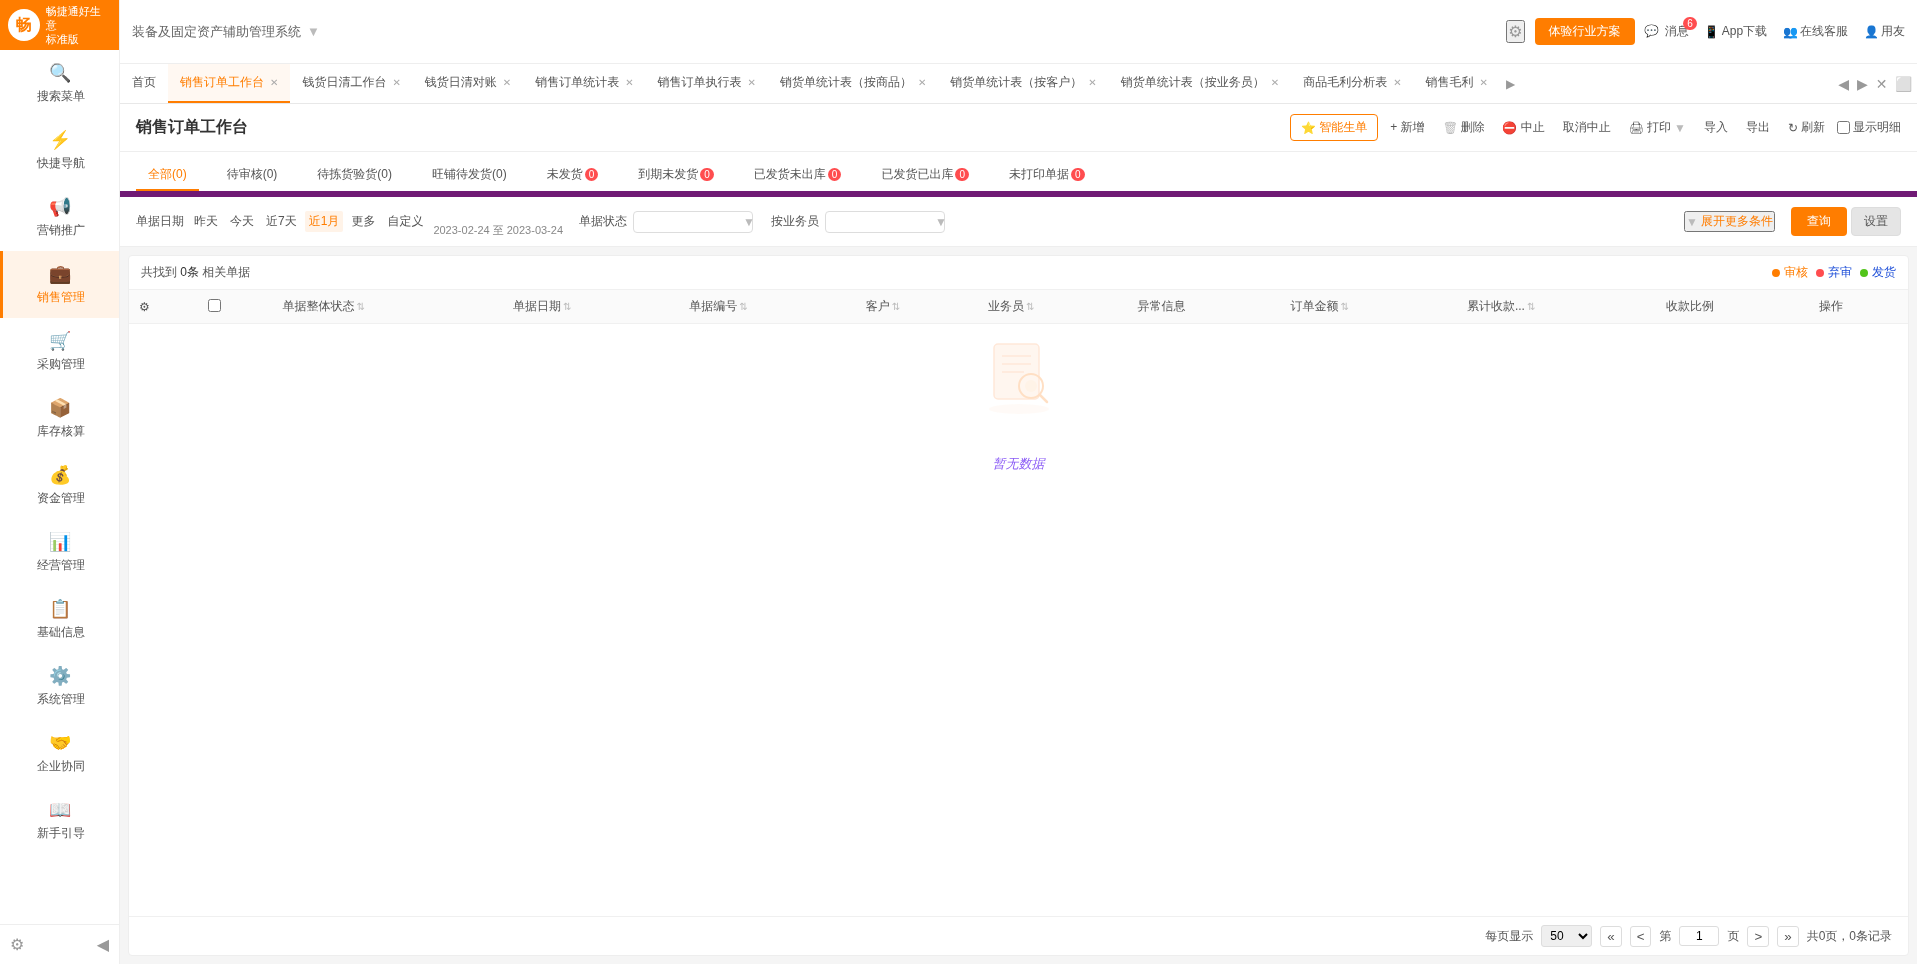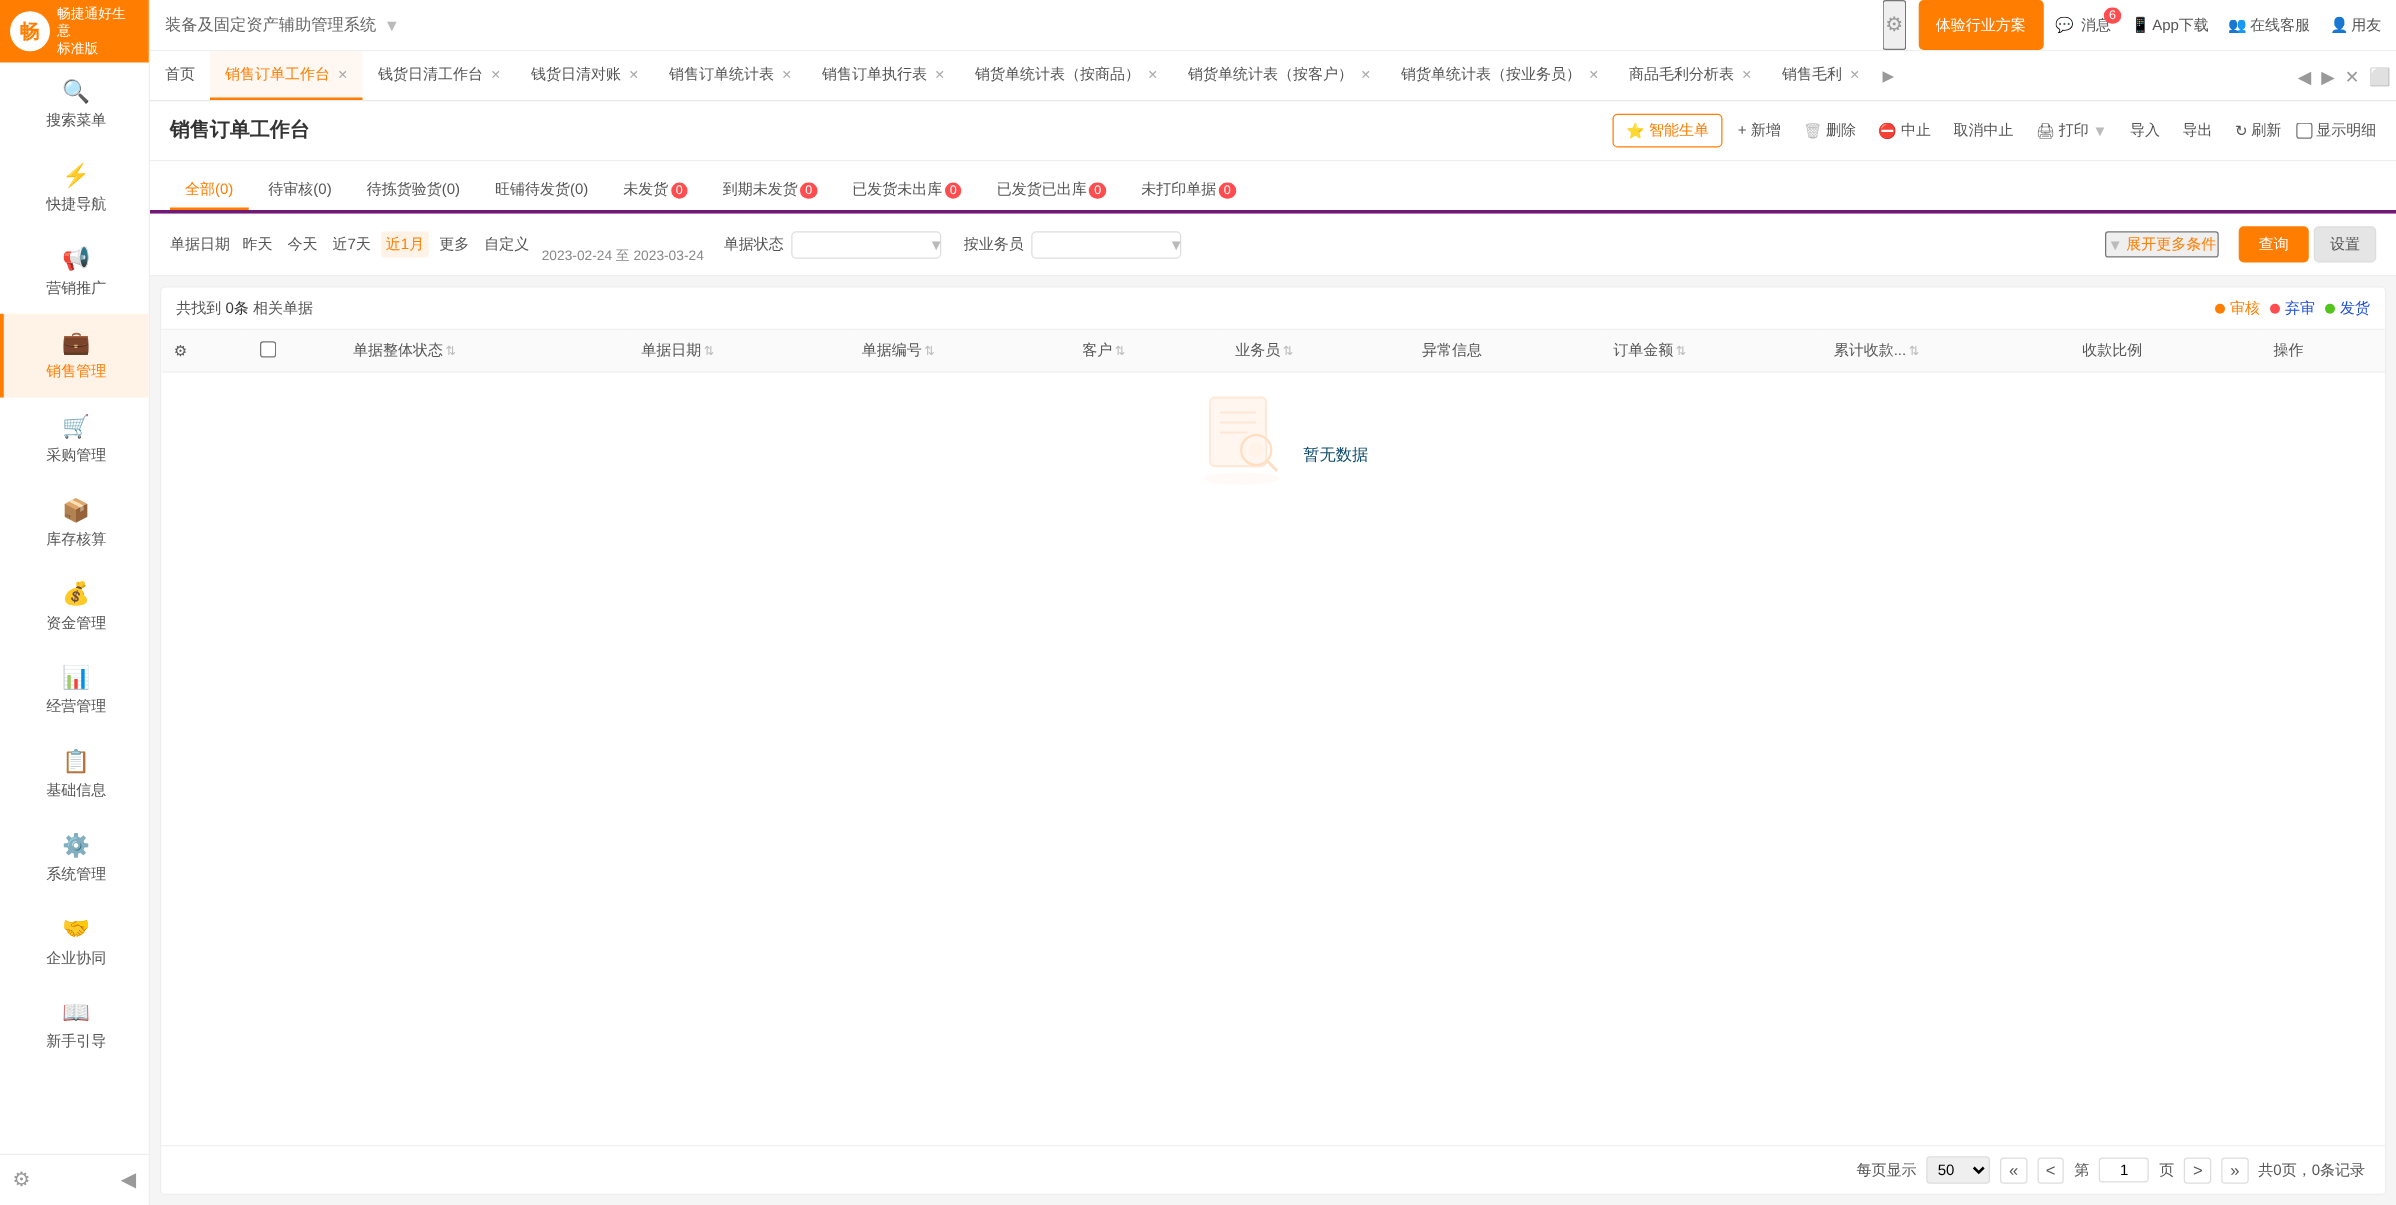--- a/index.html
+++ b/index.html
@@ -13,21 +13,21 @@
     .sidebar-nav-item { display: flex; flex-direction: column; align-items: center; padding: 12px 4px; cursor: pointer; color: #555; font-size: 12px; gap: 4px; border-left: 3px solid transparent; }
     .sidebar-nav-item.active { background: #fff3e8; color: #ff7d00; border-left: 3px solid #ff7d00; }
     .sidebar-nav-item .nav-icon { font-size: 18px; }
     .sidebar-bottom { margin-top: auto; padding: 10px; display: flex; justify-content: space-between; border-top: 1px solid #eee; }
     .sidebar-bottom button { background: none; border: none; cursor: pointer; color: #999; font-size: 16px; }
 
     
     .main { flex: 1; display: flex; flex-direction: column; overflow: hidden; }
 
     
-    .topbar { height: 41px; background: white; display: flex; padding: 0 12px; border-bottom: 1px solid #eee; gap: 10px; }
+    .topbar { height: 64px; background: white; display: flex; align-items: center; padding: 0 12px; border-bottom: 1px solid #eee; gap: 10px; }
     .topbar-title { font-size: 13px; color: #333; flex: 1; display: flex; align-items: center; gap: 6px; }
     .topbar-title span { color: #666; }
     .topbar-settings { color: #999; font-size: 16px; cursor: pointer; }
     .topbar-industry-btn { background: #ff7d00; color: white; border: none; border-radius: 4px; padding: 5px 14px; font-size: 12px; cursor: pointer; }
     .topbar-right { display: flex; align-items: center; gap: 16px; color: #555; font-size: 12px; }
     .topbar-right .msg-icon { position: relative; }
     .topbar-right .badge { position: absolute; top: -6px; right: -8px; background: #ff4d4f; color: white; border-radius: 8px; font-size: 10px; padding: 1px 4px; }
 
     
     .tabs-bar { background: white; display: flex; align-items: center; border-bottom: 1px solid #e8e8e8; overflow: hidden; }
@@ -46,21 +46,21 @@
     .page-header { background: white; padding: 10px 16px; display: flex; align-items: center; justify-content: space-between; border-bottom: 1px solid #eee; }
     .page-title { font-size: 16px; font-weight: 600; color: #333; }
     .page-actions { display: flex; align-items: center; gap: 6px; }
     .btn-smart { background: white; border: 1px solid #ff7d00; color: #ff7d00; border-radius: 4px; padding: 4px 10px; font-size: 12px; cursor: pointer; display: flex; align-items: center; gap: 3px; }
     .btn-action { background: none; border: none; color: #555; font-size: 12px; cursor: pointer; display: flex; align-items: center; gap: 3px; padding: 4px 6px; }
     .btn-query { background: #ff7d00; color: white; border: none; border-radius: 4px; padding: 5px 16px; font-size: 12px; cursor: pointer; }
     .btn-setting { background: #e5e5e5; border: 1px solid #ddd; color: #555; border-radius: 4px; padding: 5px 12px; font-size: 12px; cursor: pointer; }
     .checkbox-label { font-size: 12px; color: #555; display: flex; align-items: center; gap: 3px; }
 
     
-    .sub-tabs { background: white; padding: 8px 16px 0; border-bottom: 3px solid #701a75; display: flex; gap: 4px; }
+    .sub-tabs { background: white; padding: 8px 16px 0; border-bottom: 6px solid #701a75; display: flex; gap: 16px; }
     .sub-tab { padding: 6px 12px; font-size: 12px; color: #555; cursor: pointer; border-bottom: 2px solid transparent; }
     .sub-tab.active { color: #ff7d00; border-bottom: 2px solid #ff7d00; }
     .badge-red { background: #ff4d4f; color: white; border-radius: 8px; font-size: 10px; padding: 1px 4px; margin-left: 2px; }
 
     
     .filter-bar { background: white; padding: 8px 16px; display: flex; align-items: center; gap: 16px; flex-wrap: wrap; border-bottom: 1px solid #eee; }
     .filter-item { display: flex; align-items: center; gap: 6px; font-size: 12px; color: #555; }
     .filter-item label { color: #555; white-space: nowrap; }
     .date-quick { display: flex; gap: 4px; }
     .date-quick span { cursor: pointer; color: #555; font-size: 12px; padding: 2px 4px; }
@@ -81,21 +81,21 @@
     .dot-orange { background: #ff7d00; }
     .dot-red { background: #ff4d4f; }
     .dot-green { background: #52c41a; }
 
     
     .data-table { width: 100%; border-collapse: collapse; font-size: 12px; }
     .data-table th { background: #fafafa; color: #555; font-weight: 500; padding: 8px 10px; text-align: left; border-bottom: 1px solid #f0f0f0; white-space: nowrap; }
     .data-table th .sort-icon { color: #bbb; font-size: 10px; margin-left: 2px; }
 
     
-    .empty-state { flex: 1; display: flex; flex-direction: row; align-items: center; justify-content: center; color: #0c4a6e; font-size: 13px; }
+    .empty-state { flex: 1; display: flex; flex-direction: column; align-items: center; justify-content: center; color: #8b5cf6; font-size: 13px; font-style: italic; }
 
     
     .pagination { padding: 8px 16px; border-top: 1px solid #f0f0f0; display: flex; align-items: center; justify-content: flex-end; gap: 8px; font-size: 12px; color: #555; }
     .pagination select { border: 1px solid #ddd; border-radius: 3px; padding: 2px 4px; font-size: 12px; }
     .pagination .page-btn { border: 1px solid #ddd; background: white; border-radius: 3px; padding: 2px 6px; cursor: pointer; color: #555; }
     .pagination input { border: 1px solid #ddd; border-radius: 3px; padding: 2px 4px; width: 40px; text-align: center; font-size: 12px; }
 
     
     .table-scroll { overflow-x: auto; flex: 1; overflow-y: auto; }
     .table-scroll::-webkit-scrollbar { height: 6px; }

